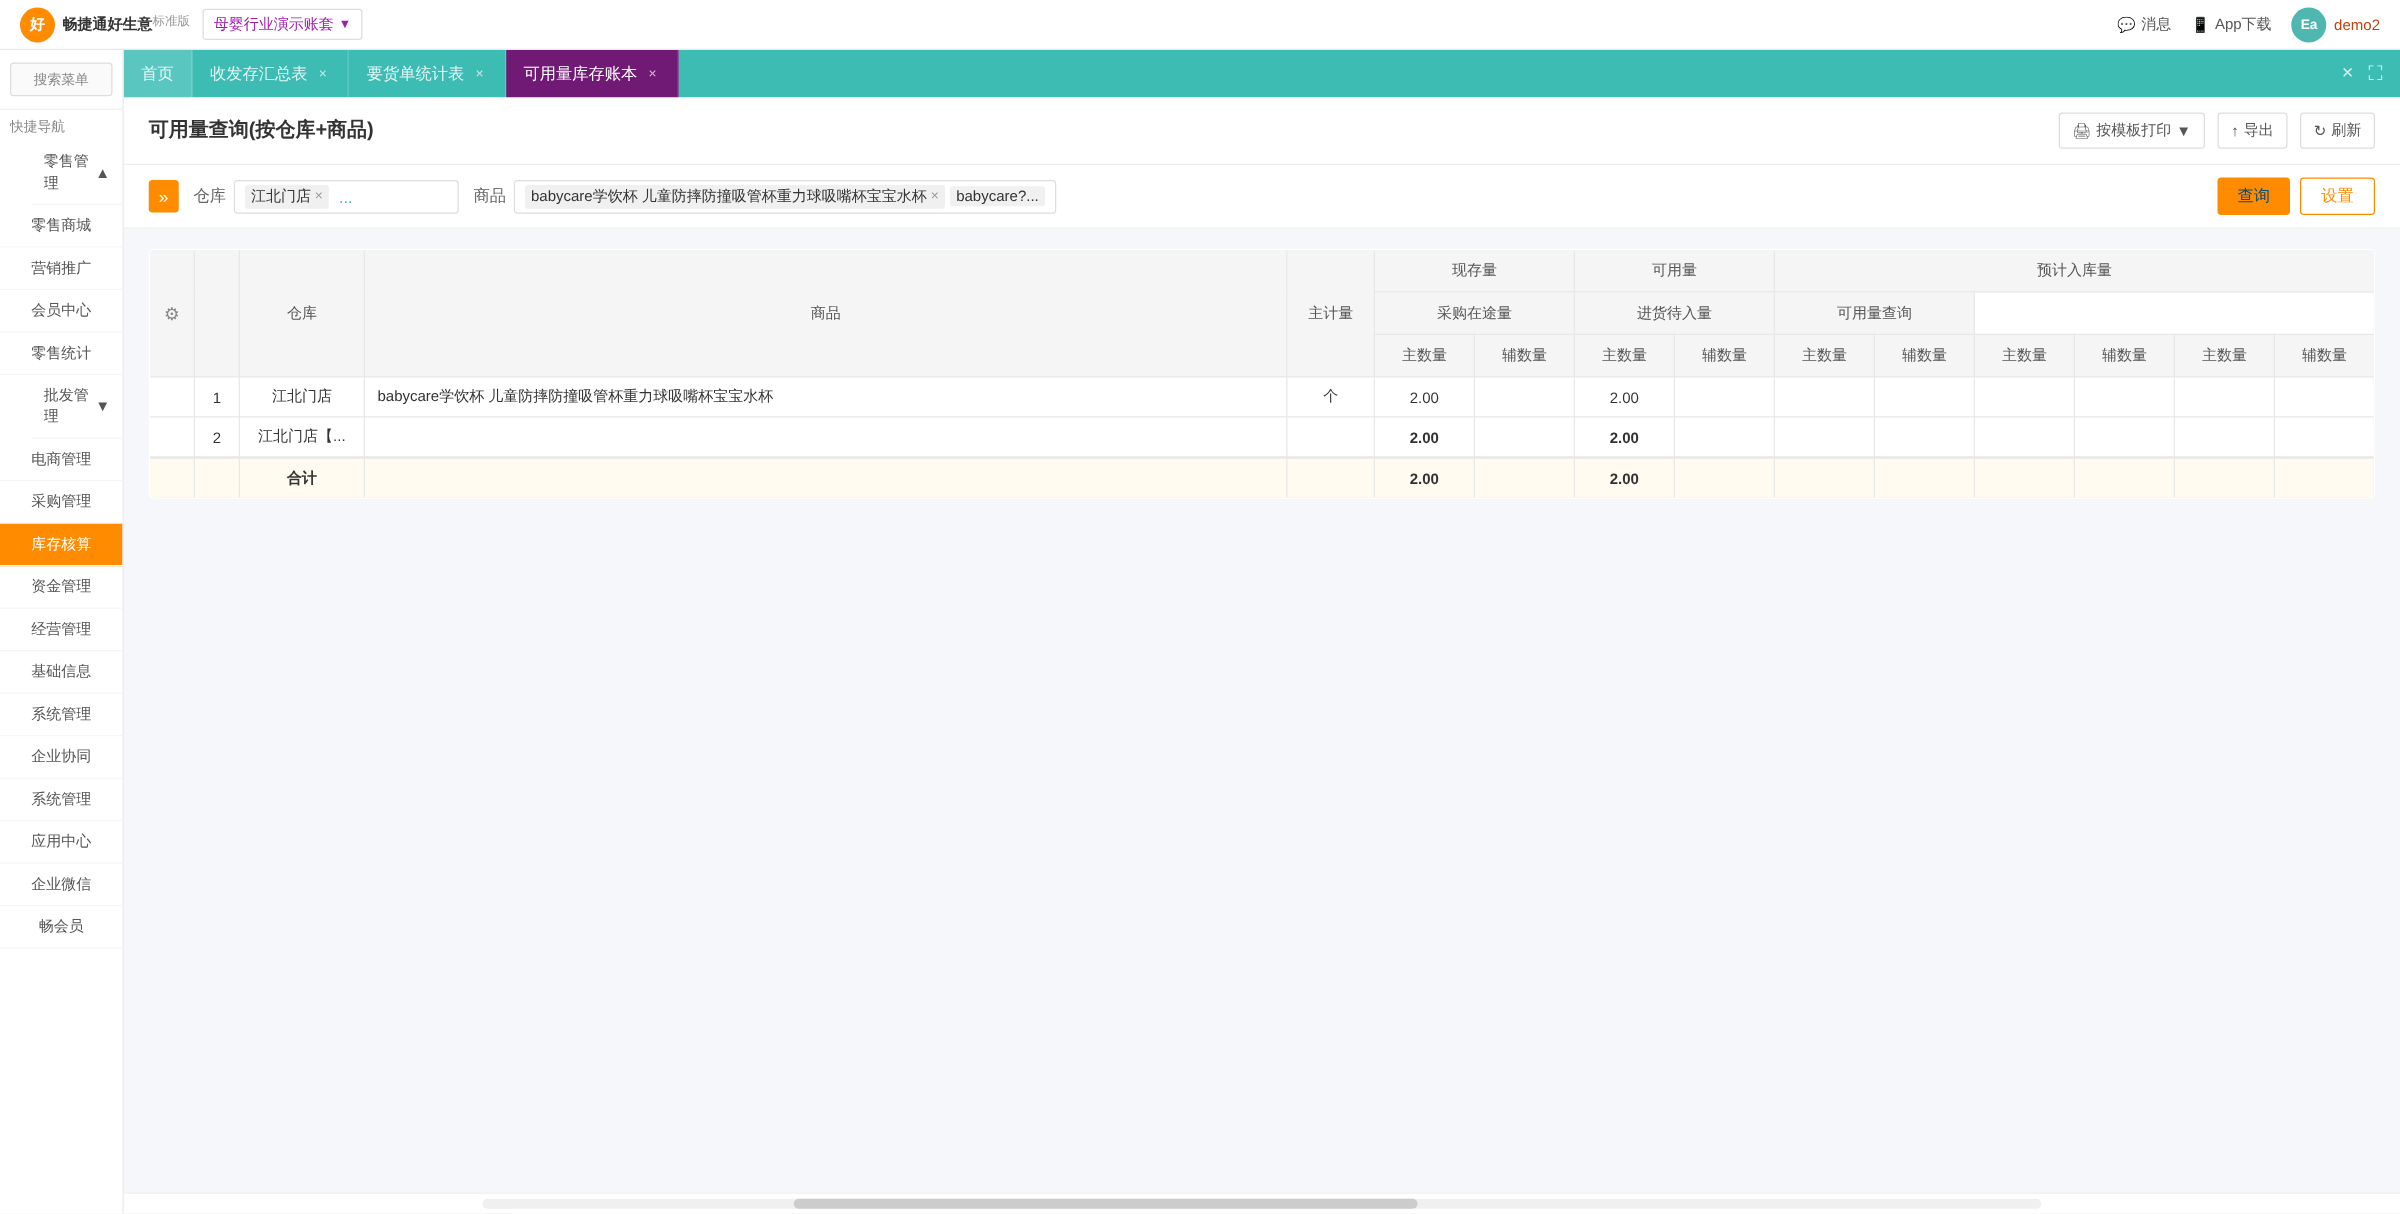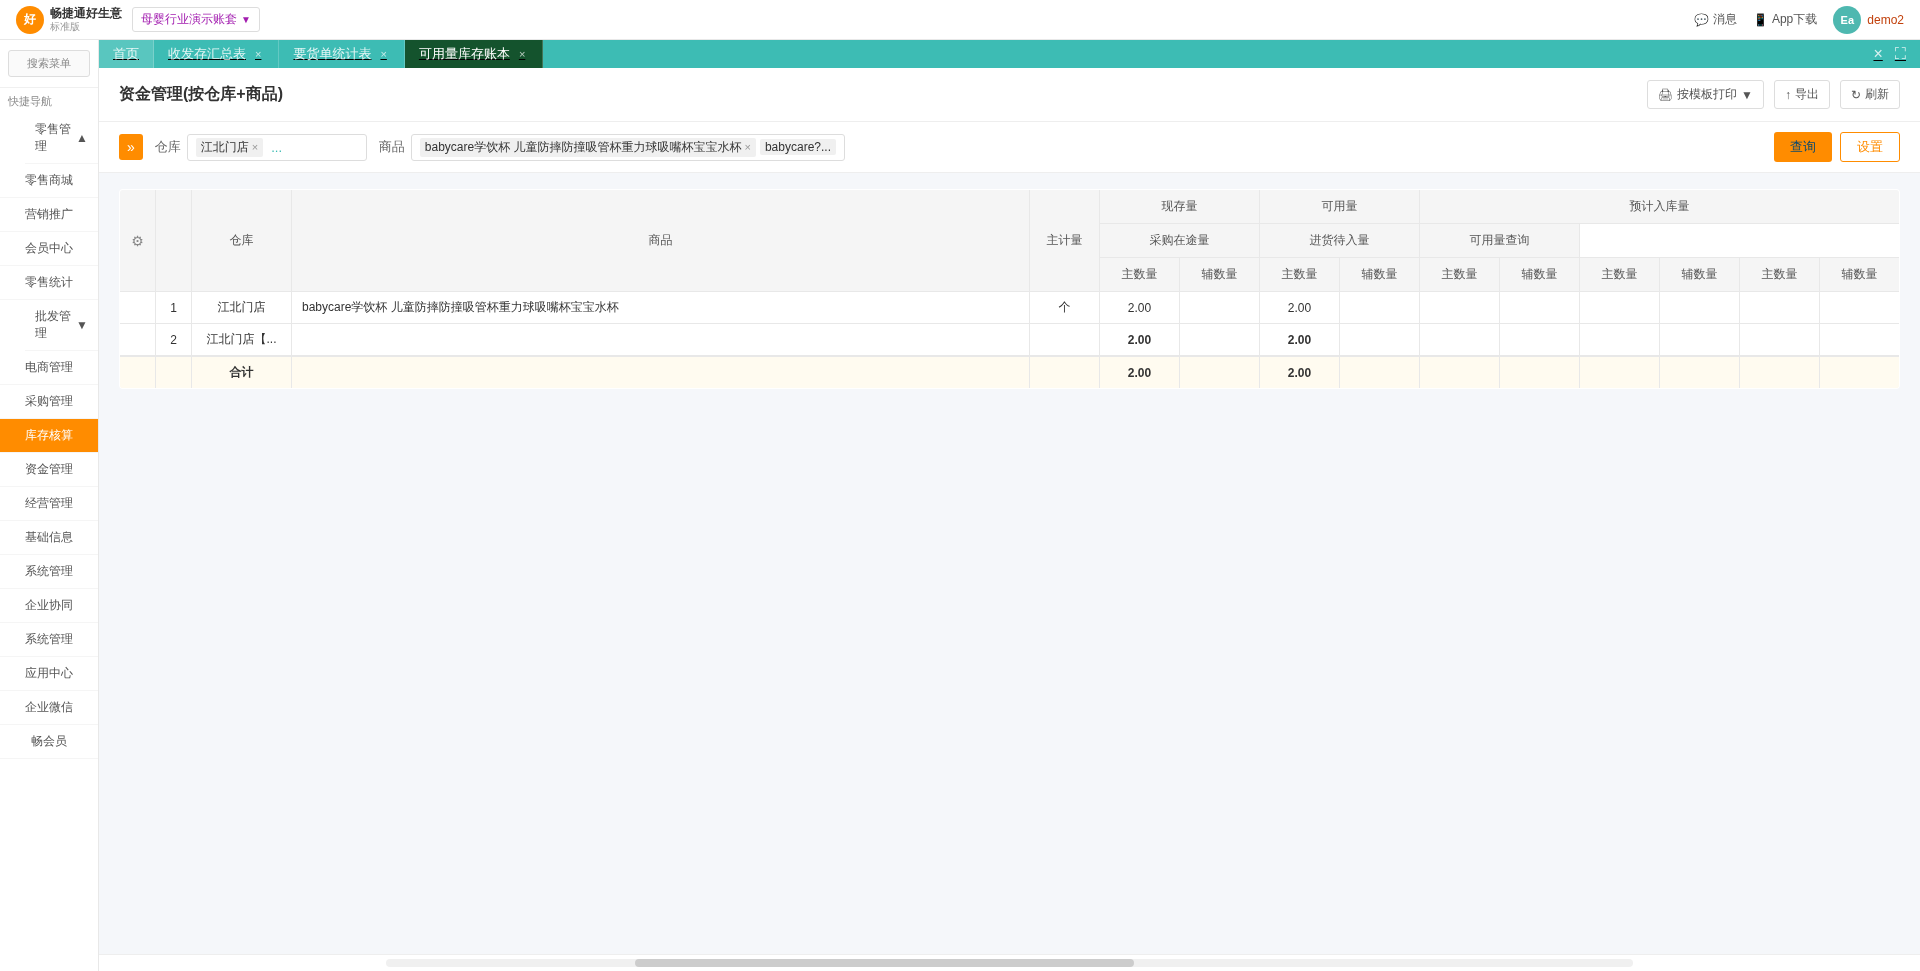--- a/index.html
+++ b/index.html
@@ -33,21 +33,21 @@
       border-radius: 50%;
       display: flex;
       align-items: center;
       justify-content: center;
       color: #fff;
       font-size: 12px;
       font-weight: bold;
     }
     .logo-text {
       display: flex;
-      flex-direction: column;
+      flex-direction: row;
       line-height: 1.2;
     }
     .logo-text-main { font-size: 12px; color: #333; font-weight: bold; }
     .logo-text-sub { font-size: 10px; color: #999; }
     .industry-selector {
       display: flex;
       align-items: center;
       gap: 4px;
       border: 1px solid #ddd;
       border-radius: 3px;
@@ -147,37 +147,36 @@
       display: flex;
       flex-direction: column;
       overflow: hidden;
     }
 
     
     .tab-bar {
       background: #3dbcb4;
       display: flex;
       align-items: center;
-      height: 28px;
+      height: 38px;
       flex-shrink: 0;
-      text-decoration: underline;
     }
     .tab-item {
       display: flex;
       align-items: center;
       gap: 6px;
       padding: 0 14px;
       height: 100%;
       cursor: pointer;
       color: rgba(255,255,255,0.85);
       font-size: 13px;
       border-right: 1px solid rgba(255,255,255,0.2);
     }
     .tab-item.active {
-      background: #14532d;
+      background: #701a75;
       color: #fff;
       font-weight: 500;
     }
     .tab-item.home {
       background: rgba(255,255,255,0.15);
     }
     .tab-close {
       font-size: 11px;
       color: rgba(255,255,255,0.7);
       cursor: pointer;
@@ -504,21 +503,21 @@
       </div>
       <div class="tab-bar-actions">
         <span class="tab-action-btn">×</span>
         <span class="tab-action-btn">⛶</span>
       </div>
     </div>
 
     <div class="page-content">
 
       <div class="page-header">
-        <span class="page-title-text">资金管理(按仓库+商品)</span>
+        <span class="page-title-text">可用量查询(按仓库+商品)</span>
         <div class="page-header-actions">
           <button class="btn-template">
             <span>🖨</span>
             <span>按模板打印</span>
             <span>▼</span>
           </button>
           <button class="btn-export">
             <span>↑</span>
             <span>导出</span>
           </button>

